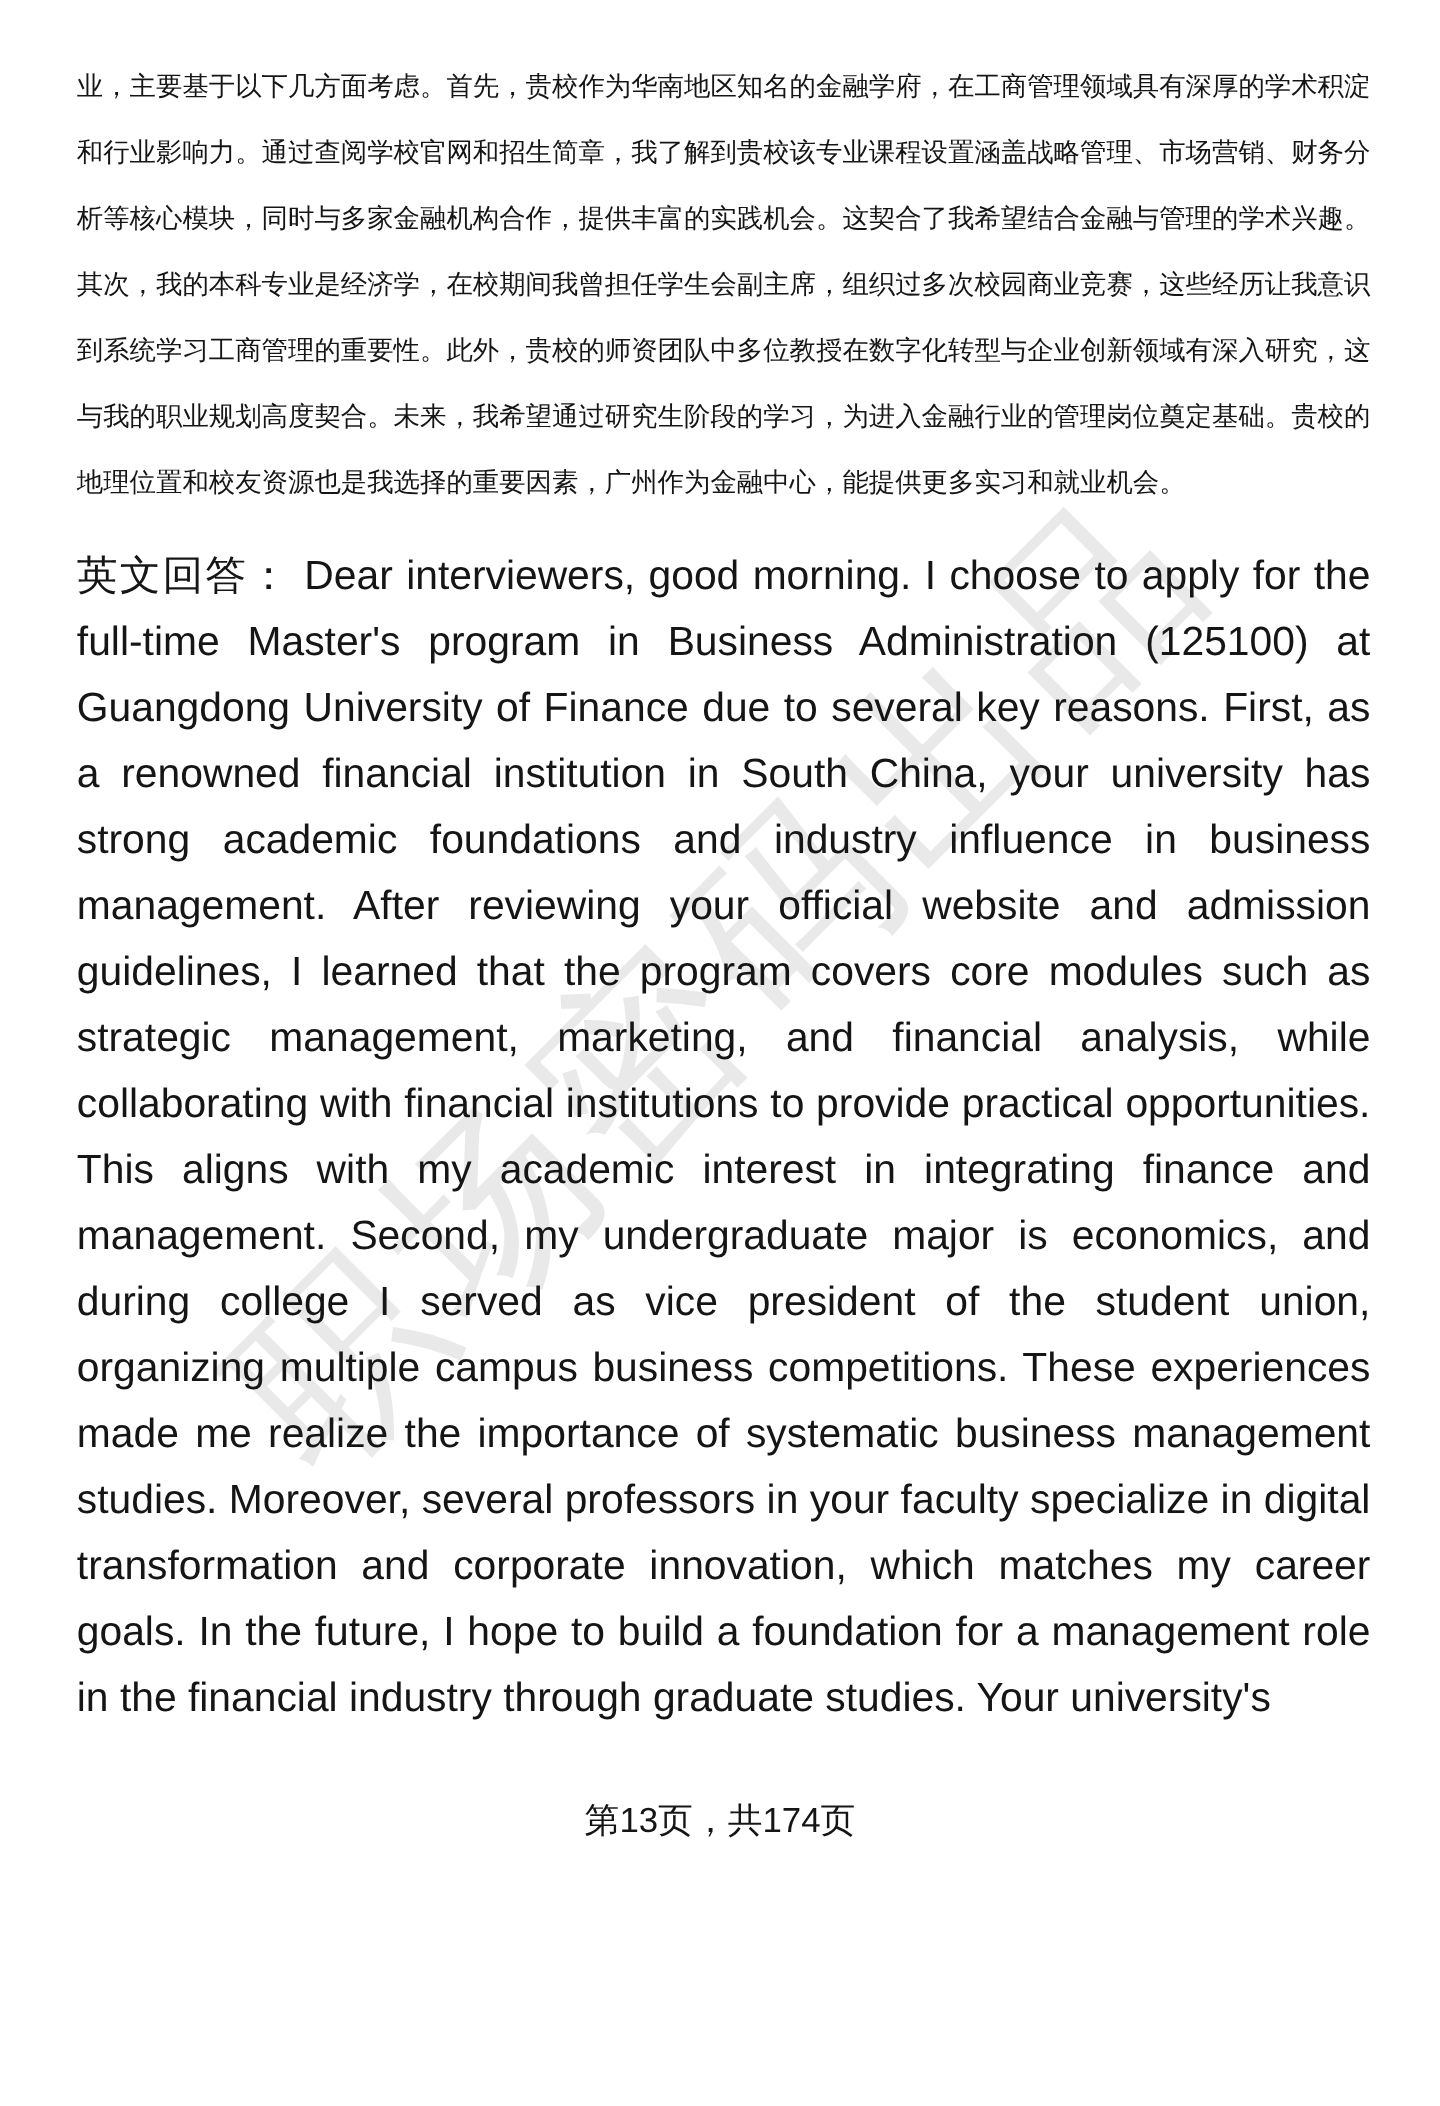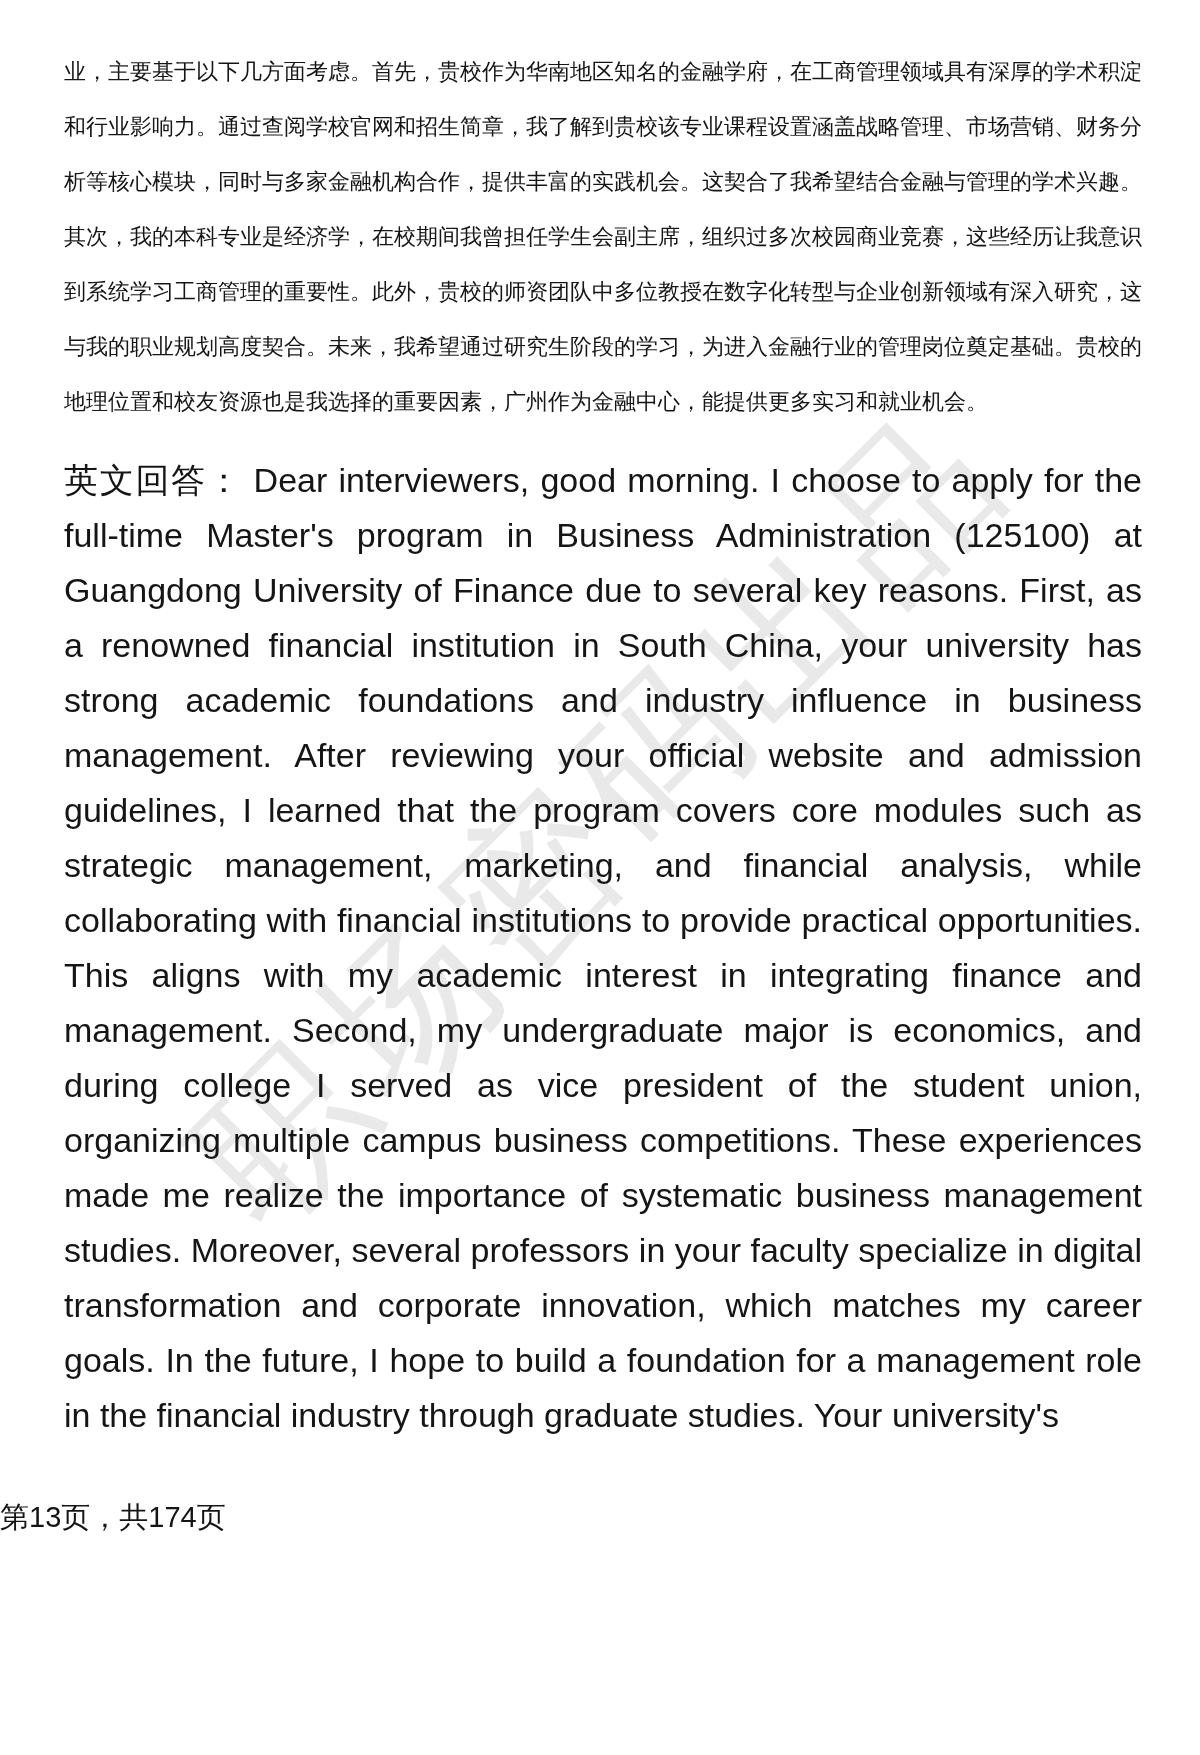--- a/index.html
+++ b/index.html
@@ -53,20 +53,21 @@
     word-break: break-word;
   }
   .para.en {
     font-size: 34px;
   }
   .footer {
     position: absolute;
     left: 0;
     right: 0;
     top: 1498px;
+    text-align: center;
     font-size: 29px;
     color: #151515;
     z-index: 1;
   }
 </style>
 </head>
 <body>
 
 <div class="page">
 

